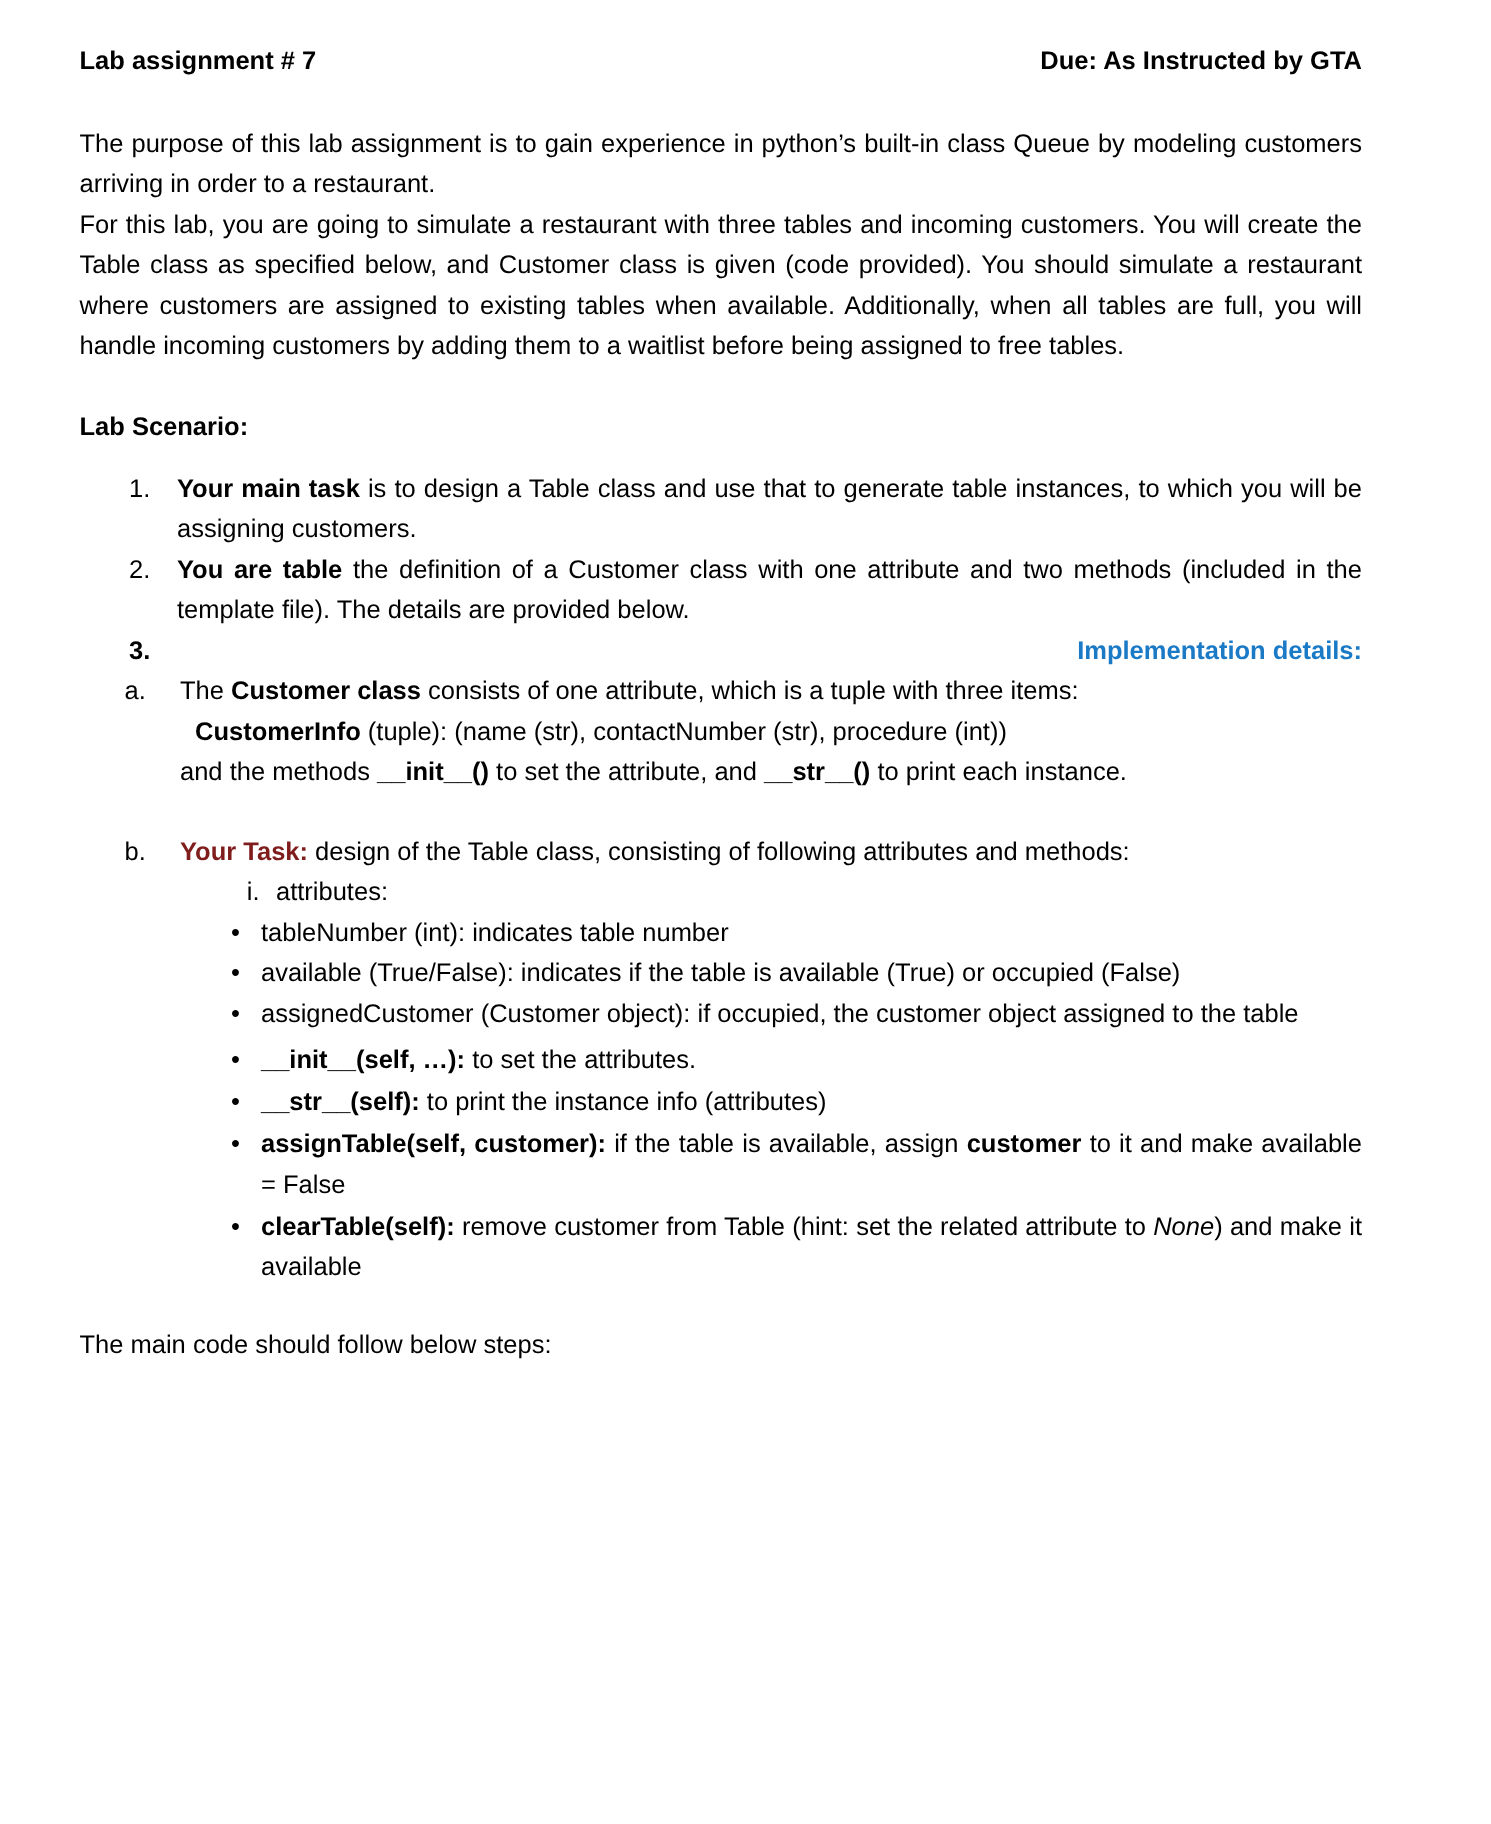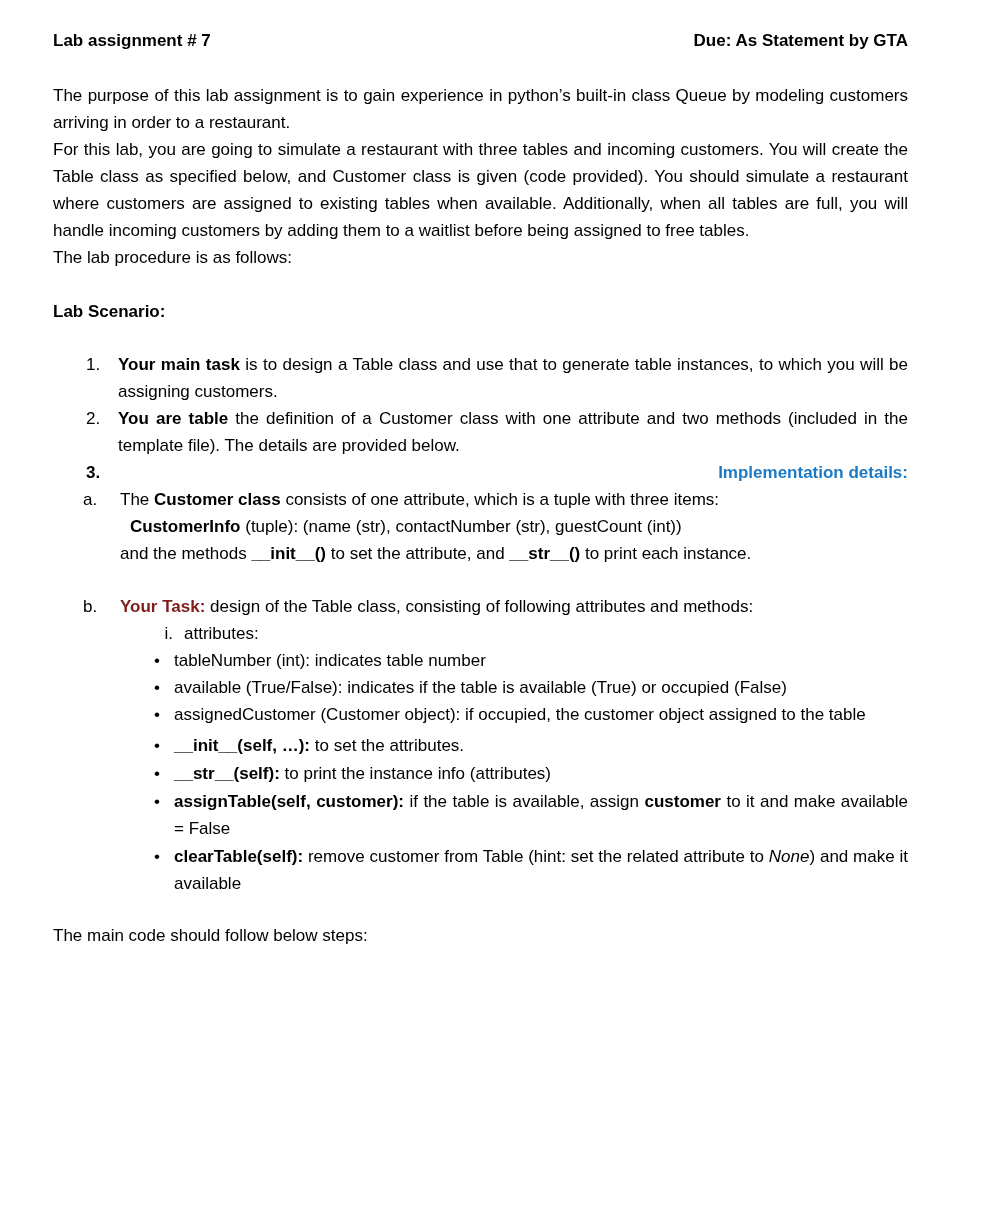--- a/index.html
+++ b/index.html
@@ -29,21 +29,21 @@
   .just { text-align: justify; }
 
   .doc-header {
     display: flex;
     justify-content: space-between;
     font-weight: 700;
     margin-bottom: 28px;
   }
   .topics-line { margin-bottom: 26px; }
   .problem-block { margin-bottom: 27px; }
-  .scenario-heading { font-weight: 700; margin-bottom: 26px; }
+  .scenario-heading { font-weight: 700; margin-bottom: 14px; }
 
   
   .l1 { display: flex; }
   .l1 > .marker { flex: none; margin-left: 33px; width: 32px; }
   .l1 > .content { flex: 1; min-width: 0; }
 
   .l2 { display: flex; }
   .l2 > .marker { flex: none; margin-left: 30px; width: 37px; }
   .l2 > .content { flex: 1; min-width: 0; }
 
@@ -61,28 +61,27 @@
   .methods-bullets { margin-top: 4px; }
   .closing { margin-top: 24px; }
 </style>
 </head>
 <body>
 
 <div class="page">
 
   <div class="doc-header">
     <span>Lab assignment # 7</span>
-    <span>Due: As Statement by GTA</span>
+    <span>Due: As Instructed by GTA</span>
   </div>
 
 
   <div class="problem-block">
     <div class="just">The purpose of this lab assignment is to gain experience in python’s built-in class Queue by modeling customers arriving in order to a restaurant.</div>
     <div class="just">For this lab, you are going to simulate a restaurant with three tables and incoming customers. You will create the Table class as specified below, and Customer class is given (code provided). You should simulate a restaurant where customers are assigned to existing tables when available. Additionally, when all tables are full, you will handle incoming customers by adding them to a waitlist before being assigned to free tables.</div>
-    <div>The lab procedure is as follows:</div>
   </div>
 
   <div class="scenario-heading">Lab Scenario:</div>
 
   <div>
 
     <div class="l1">
       <span class="marker">1.</span>
       <div class="content just">
         <span class="b">Your main task</span><span> is to design a Table class and use that to generate table instances, to which you will be assigning customers.</span>
@@ -101,21 +100,21 @@
       <div class="content b blue">Implementation details:</div>
     </div>
 
     <div class="l2">
       <span class="marker">a.</span>
       <div class="content">
         <div>
           <span>The </span><span class="b">Customer class</span><span> consists of one attribute, which is a tuple with three items:</span>
         </div>
         <div class="line2-indent">
-          <span class="b">CustomerInfo</span><span> (tuple): (name (str), contactNumber (str), guestCount (int))</span>
+          <span class="b">CustomerInfo</span><span> (tuple): (name (str), contactNumber (str), procedure (int))</span>
         </div>
         <div class="just">
           <span>and the methods </span><span class="b">__init__()</span><span> to set the attribute, and </span><span class="b">__str__()</span><span> to print each instance.</span>
         </div>
       </div>
     </div>
 
     <div class="l2 item-b">
       <span class="marker">b.</span>
       <div class="content">

